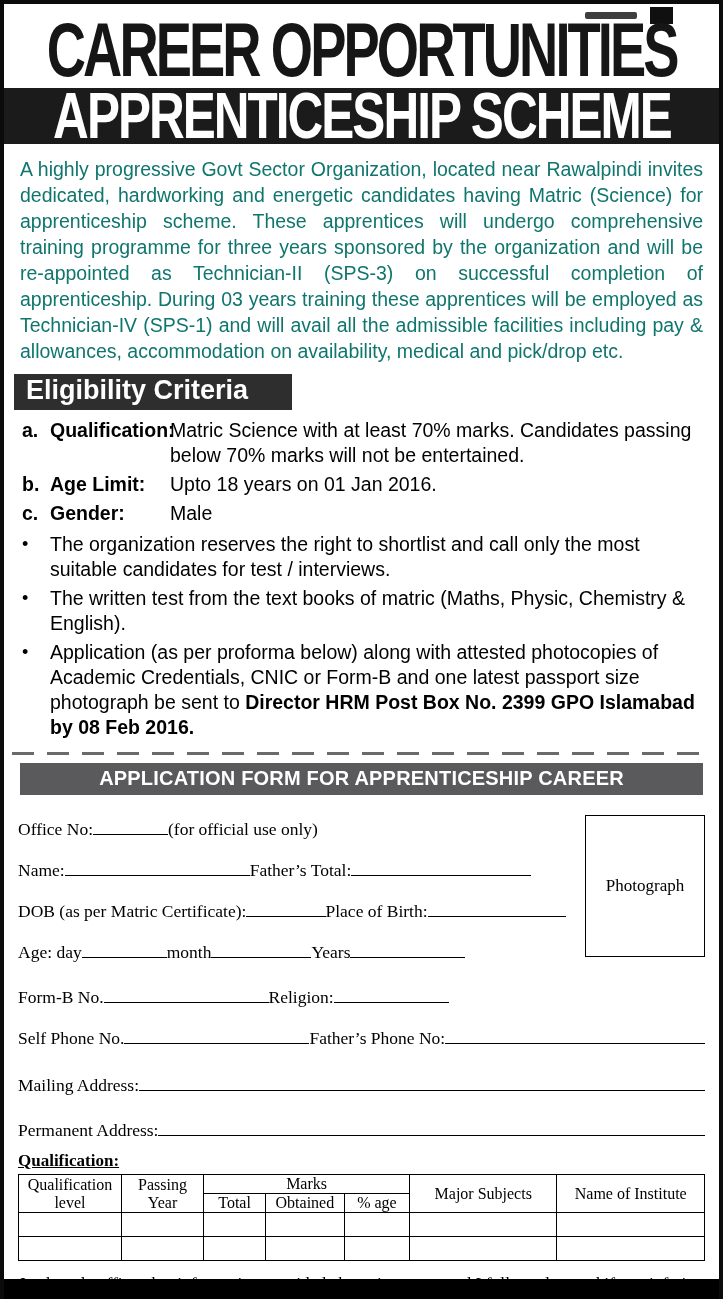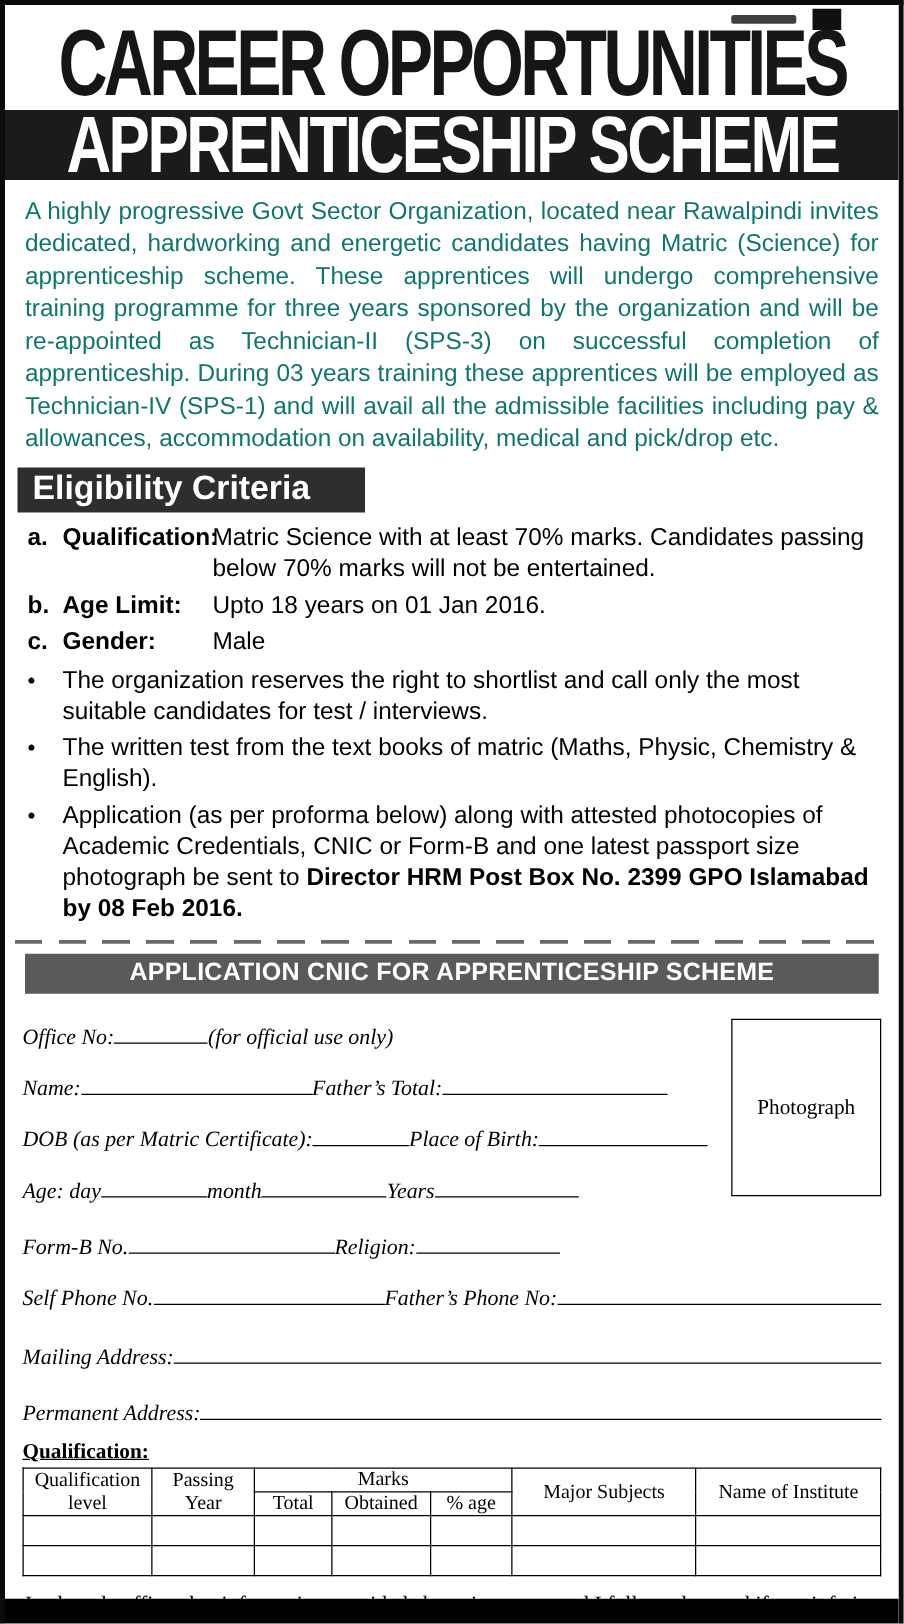--- a/index.html
+++ b/index.html
@@ -54,21 +54,21 @@
     margin: 12px 8px 0; height: 3px;
     background: repeating-linear-gradient(to right, #6a6a6a 0 22px, transparent 22px 35px);
   }
 
   .form-head {
     margin: 8px 16px 0; background:#5a5a5c; color:#fff; text-align:center;
     font-size: 20px; font-weight: bold; padding: 4px 0 5px; letter-spacing: .2px;
   }
 
   .form-body { position: relative; margin: 0 14px; font-family: "Liberation Serif", serif; font-size: 17.5px; color:#000; }
-  .row { display: flex; align-items: baseline; column-gap: 0; white-space: nowrap; font-style: italic; }
+  .row { display: flex; align-items: baseline; column-gap: 0; white-space: nowrap; }
   .u { display:inline-block; border-bottom: 1.4px solid #000; height: 14px; }
   .flex1 { flex: 1 1 auto; }
   .short { width: 548px; }
 
   .r1 { padding-top: 24px; }
   .r2 { margin-top: 20px; }
   .r3 { margin-top: 20px; }
   .r4 { margin-top: 20px; }
   .r5 { margin-top: 24px; }
   .r6 { margin-top: 20px; }
@@ -145,21 +145,21 @@
       <span><span>The written test from the text books of matric (Maths, Physic, Chemistry &amp; English).</span><b></b></span>
     </div>
     <div class="bullet">
       <span class="mark">•</span>
       <span><span>Application (as per proforma below) along with attested photocopies of Academic Credentials, CNIC or Form-B and one latest passport size photograph be sent to </span><b>Director HRM Post Box No. 2399 GPO Islamabad by 08 Feb 2016.</b></span>
     </div>
   </div>
 
   <div class="separator"></div>
 
-  <div class="form-head">APPLICATION CNIC FOR APPRENTICESHIP SCHEME</div>
+  <div class="form-head">APPLICATION FORM FOR APPRENTICESHIP CAREER</div>
 
   <div class="form-body">
 
     <div class="photo-box">
       <span>Photograph</span>
     </div>
 
     <div class="row r1 short">
       <span>Office No:</span>
       <span class="u w75"></span>

